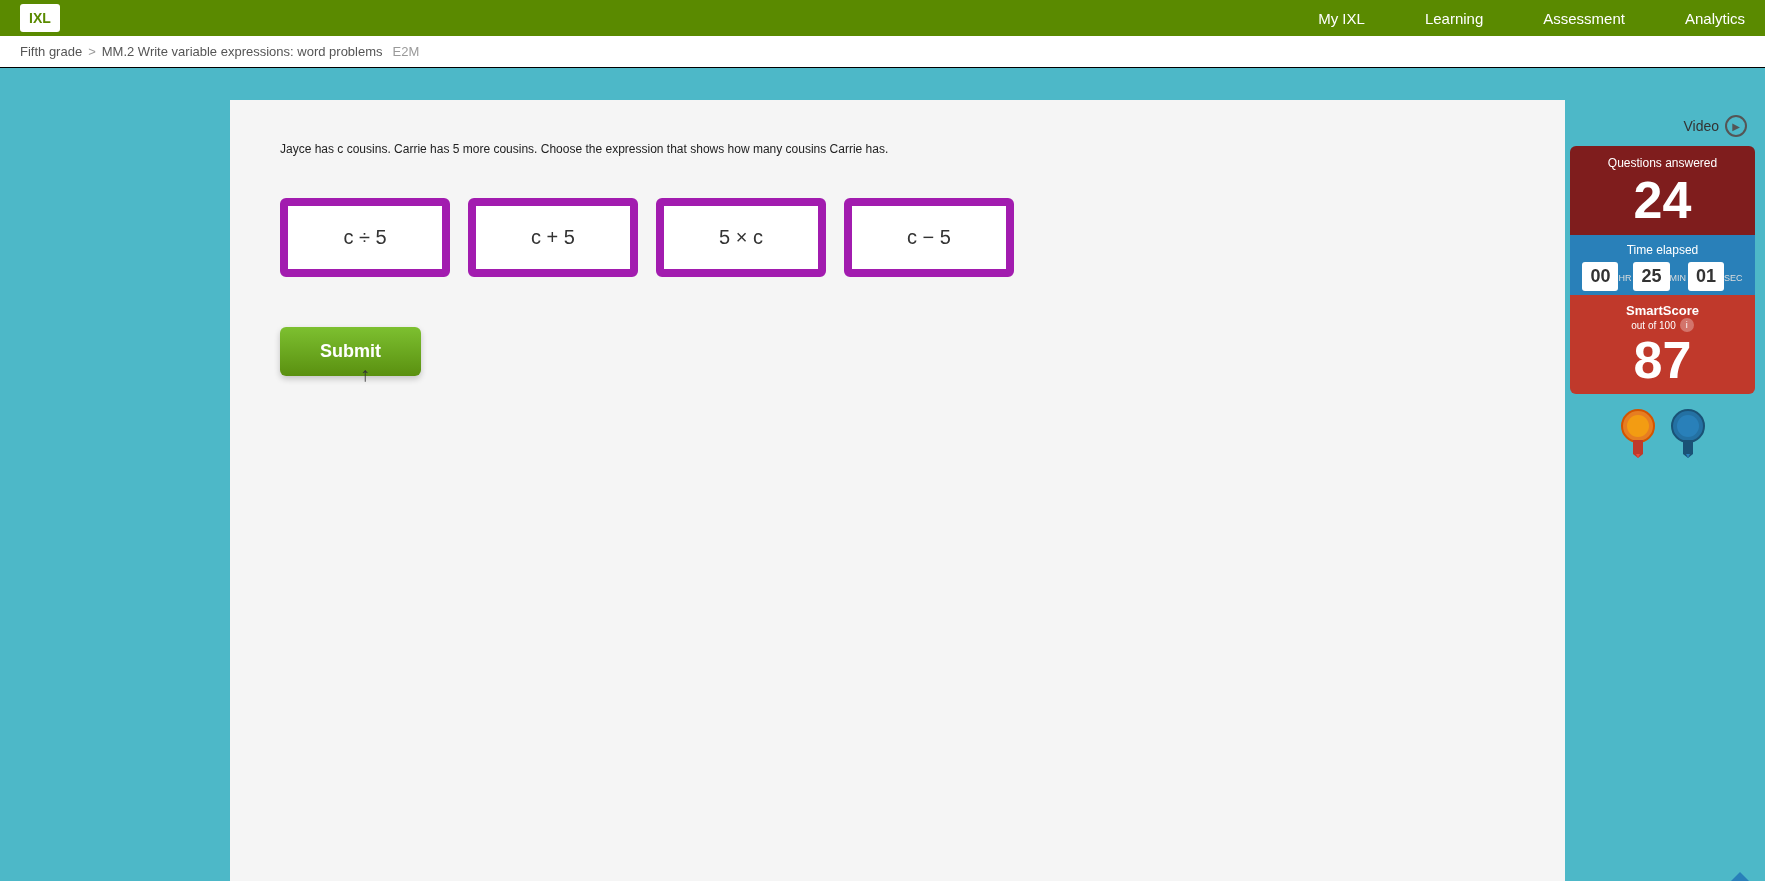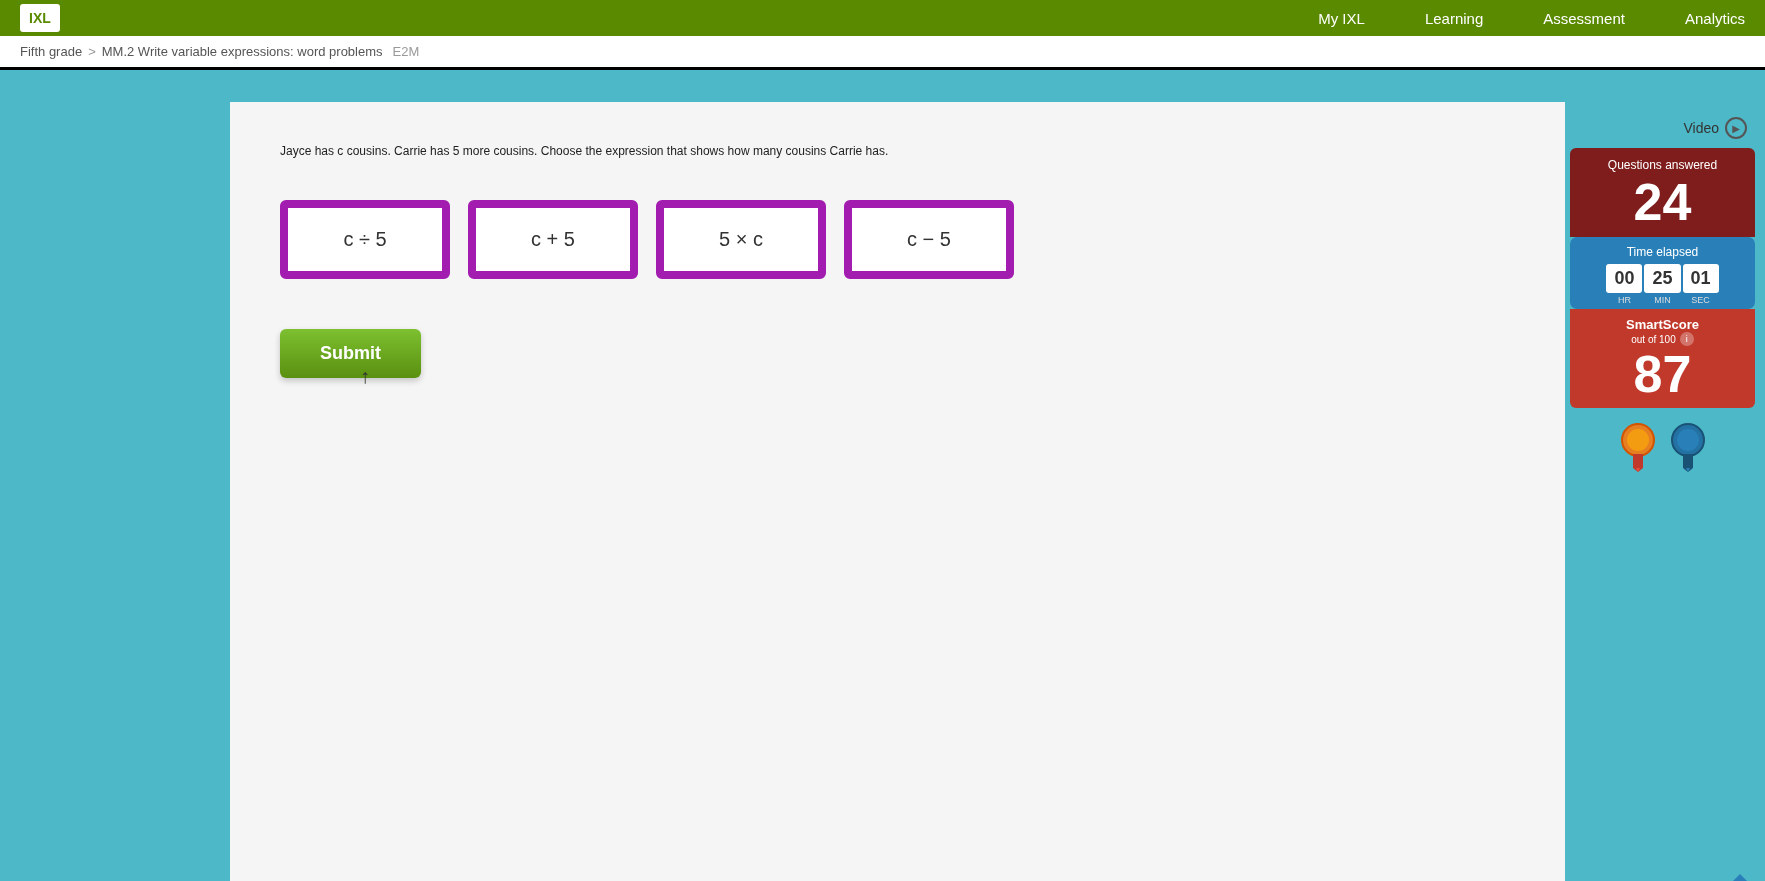--- a/index.html
+++ b/index.html
@@ -46,21 +46,21 @@
 
     
     .breadcrumb-bar {
       background: #fff;
       padding: 8px 20px;
       font-size: 13px;
       color: #555;
       display: flex;
       align-items: flex-end;
       gap: 6px;
-      border-bottom: 3px solid #000000;
+      border-bottom: 1px solid #000000;
     }
     .breadcrumb-sep {
       color: #999;
     }
 
     
     .cyan-strip {
       background: #4db8c8;
       height: 12px;
     }
@@ -180,21 +180,21 @@
     }
     .qa-number {
       font-size: 52px;
       font-weight: bold;
       line-height: 1.1;
     }
 
     .time-elapsed-box {
       background: #2980b9;
       color: #fff;
-      border-radius: 7px;
+      border-radius: 0;
       padding: 8px 14px 4px 14px;
       text-align: center;
     }
     .te-label {
       font-size: 12px;
       line-height: 1.3;
     }
 
     .time-display {
       display: flex;
@@ -213,21 +213,20 @@
       min-width: 32px;
       text-align: center;
     }
     .time-unit {
       font-size: 9px;
       color: #ddd;
       margin-top: 2px;
     }
     .time-col {
       display: flex;
-      flex-direction: column;
       align-items: center;
     }
 
     .smart-score-box {
       background: #c0392b;
       color: #fff;
       border-radius: 0 0 6px 6px;
       padding: 8px 14px 4px 14px;
       text-align: center;
     }

